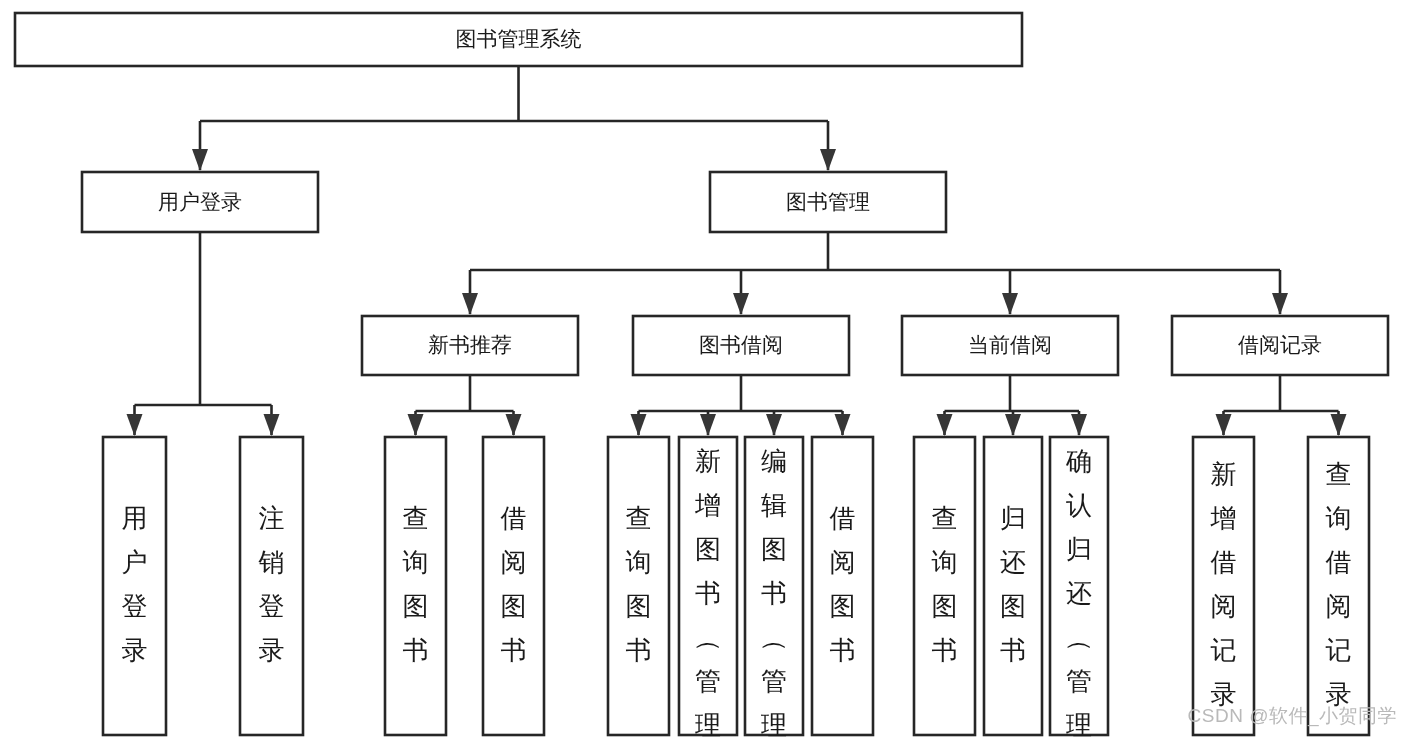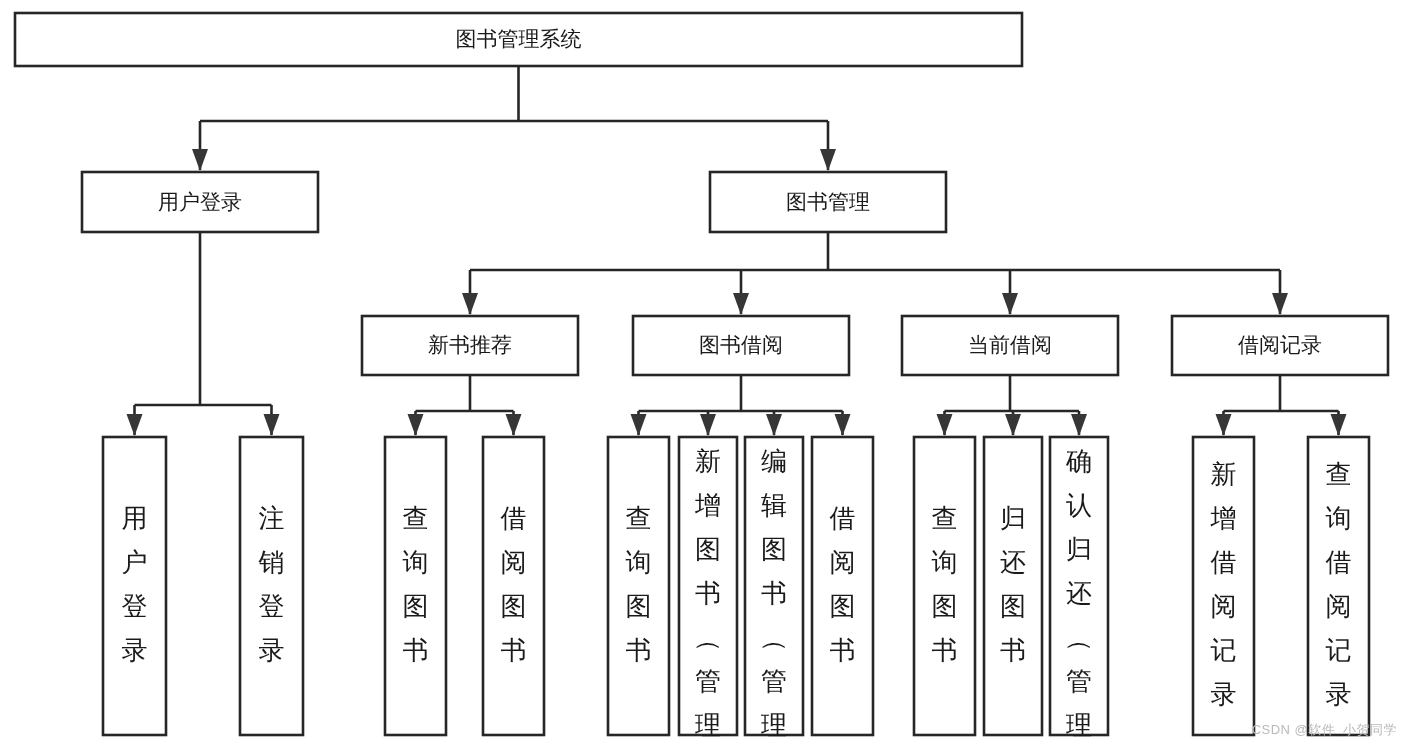--- a/index.html
+++ b/index.html
@@ -52,23 +52,23 @@
   .node-label-v-char {
     font-family: "Liberation Sans", "DejaVu Sans", sans-serif;
     font-size: 26px;
     fill: #1a1a1a;
     text-anchor: middle;
     dominant-baseline: middle;
   }
   .watermark-text {
     position: absolute;
     right: 8px;
-    bottom: 8px;
-    font-family: "Liberation Sans", "DejaVu Sans", sans-serif;
-    font-size: 13px;
+    bottom: 18px;
+    font-family: "Liberation Sans", "DejaVu Sans", sans-serif;
+    font-size: 19px;
     color: #b9b9b9;
     white-space: nowrap;
     letter-spacing: 0.5px;
   }
 </style>
 </head>
 <body>
 
 <div id="diagram-root">
   <svg id="flow-svg" viewBox="0 0 1405 747" xmlns="http://www.w3.org/2000/svg">

